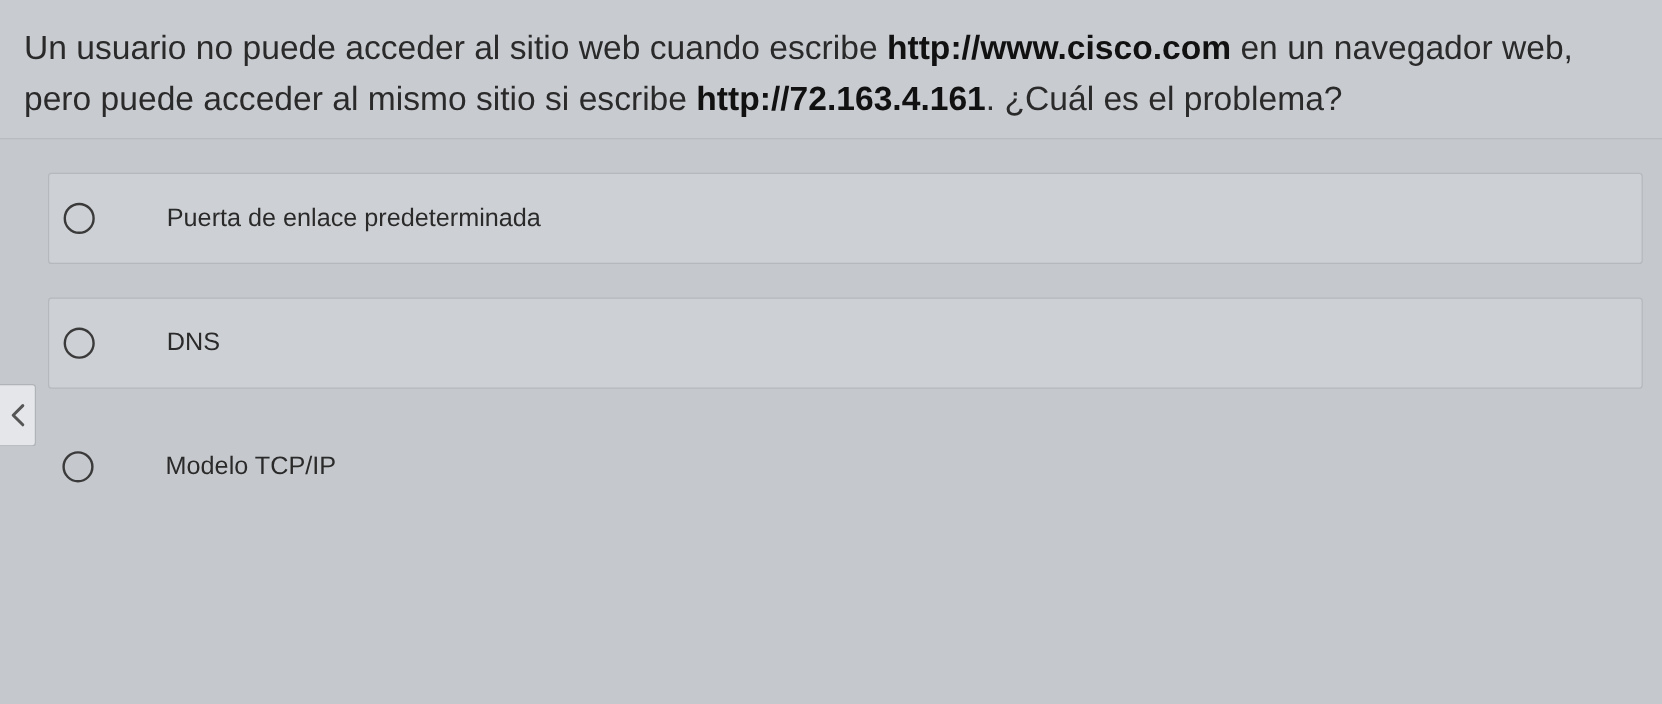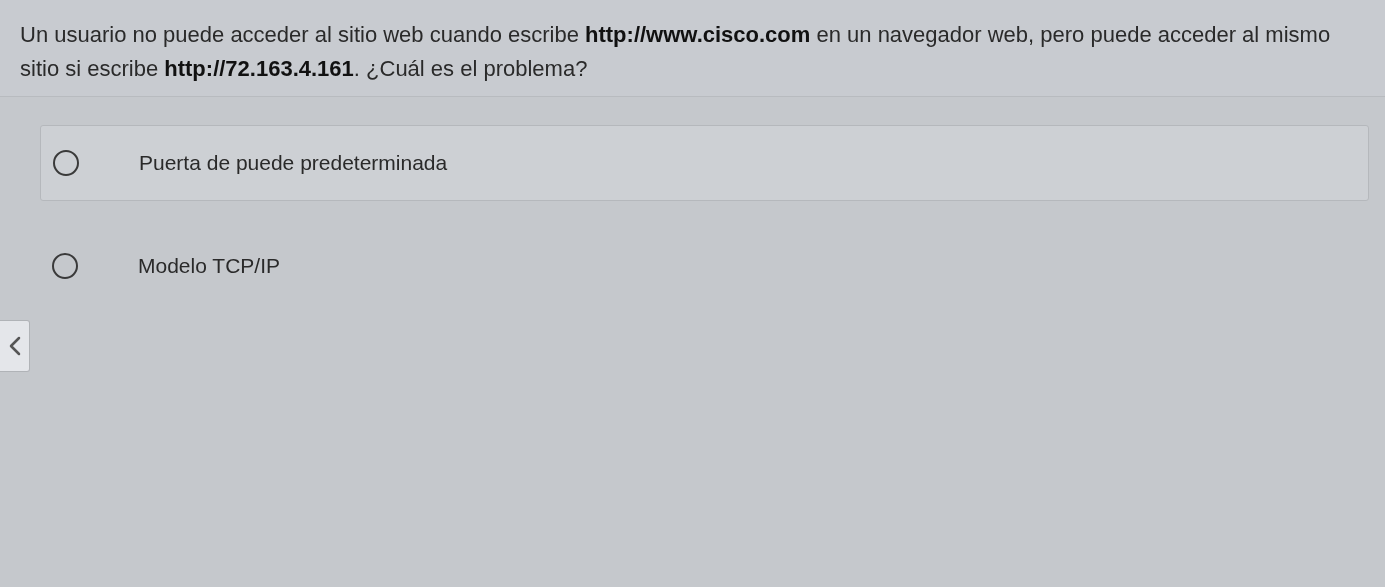--- a/index.html
+++ b/index.html
@@ -14,21 +14,21 @@
       height: 587px;
       position: relative;
       overflow: hidden;
     }
     .question-container {
       padding: 18px 20px 10px 20px;
       background: #c8cbd0;
       border-bottom: 1px solid rgba(0,0,0,0.08);
     }
     .question-text {
-      font-size: 22px;
+      font-size: 28px;
       color: #2a2a2a;
       line-height: 1.55;
     }
     .question-text .bold {
       font-weight: bold;
       color: #111;
     }
     .options-container {
       padding: 28px 16px 0 40px;
     }
@@ -88,24 +88,28 @@
 <div class="question-container">
   <p class="question-text">
     <span>Un usuario no puede acceder al sitio web cuando escribe </span><span class="bold">http://www.cisco.com</span><span> en un navegador web, pero puede acceder al mismo sitio si escribe </span><span class="bold">http://72.163.4.161</span><span>. ¿Cuál es el problema?</span>
   </p>
 </div>
 
 <div class="options-container">
 
   <div class="option">
     <div class="radio-circle"></div>
-    <span class="option-label">Puerta de puede predeterminada</span>
+    <span class="option-label">Puerta de enlace predeterminada</span>
   </div>
 
 
+  <div class="option">
+    <div class="radio-circle"></div>
+    <span class="option-label">DNS</span>
+  </div>
 
   <div class="option option-last">
     <div class="radio-circle"></div>
     <span class="option-label">Modelo TCP/IP</span>
   </div>
 
 </div>
 
 <div class="nav-prev">
   <svg viewBox="0 0 16 22">

